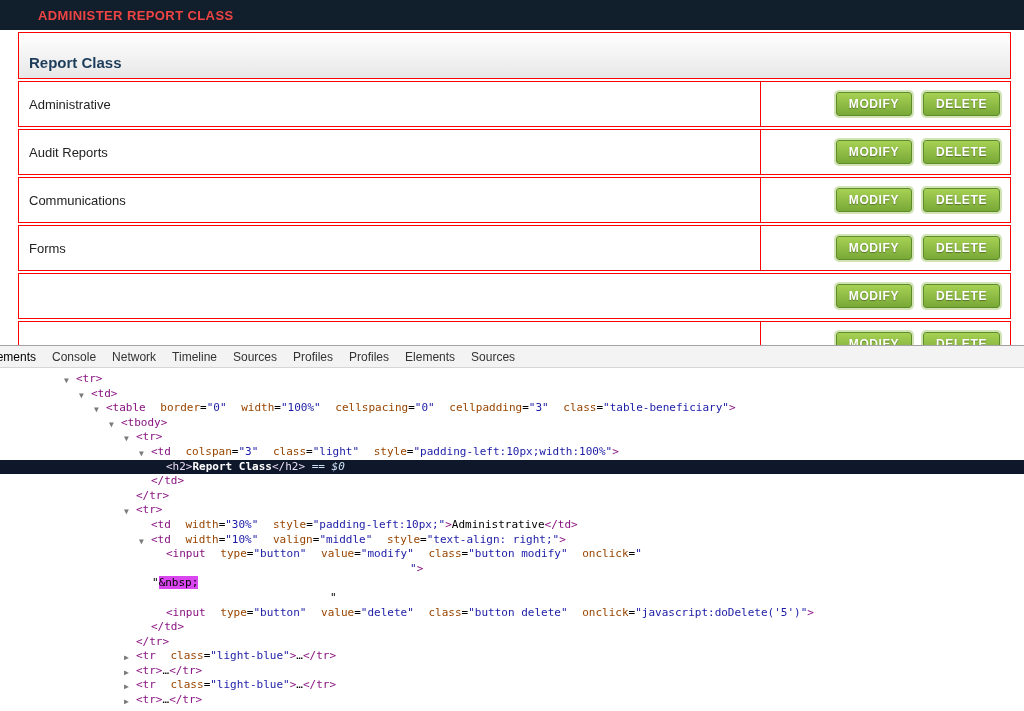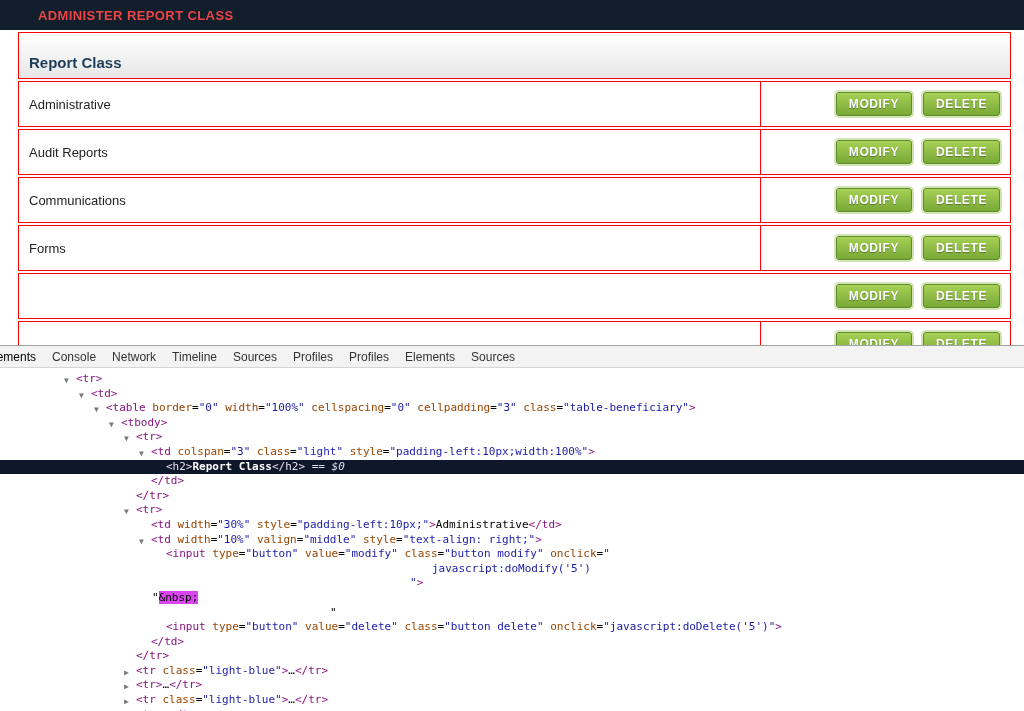--- a/index.html
+++ b/index.html
@@ -29,21 +29,21 @@
   .tabbar { height:22px; background:#f3f3f3; border-bottom:1px solid #d6d6d6;
     display:flex; align-items:center; font-size:12px; color:#333; overflow:hidden; }
   .tab { padding:0 8px; height:100%; display:flex; align-items:center; white-space:nowrap; cursor:default; }
   .tab.first { margin-left:-22px; }
   .tab.selected { color:#000; }
   .tree { font-family:"DejaVu Sans Mono", monospace; font-size:11px; line-height:14.6px;
     padding-top:4px; color:#000; height:344px; overflow:hidden; }
   .line { position:relative; white-space:pre; }
   .arrow { position:absolute; color:#7a7a7a; font-size:8px; top:2px; }
   .s-tag { color:#881280; }
-  .s-attr { color:#994500; }
+  .s-attr { color:#994500;margin-left:8px; }
   .s-val { color:#1a1aa6; }
   .s-p { color:#000; }
   .s-text { color:#000; }
   .s-meta { color:#86898b; font-style:italic; }
   .s-hl { background:#d946ef; color:#000; }
   .line.selected { background:#0f172a; }
   .line.selected .s-tag { color:#e9ddf2; }
   .line.selected .s-text { color:#fff; font-weight:bold; }
   .line.selected .s-meta { color:#cfe0f7; }
 </style>
@@ -123,21 +123,20 @@
       <div class="line" style="padding-left: 121px;"><span class="arrow" style="left: 109px;">▼</span><span class="s-tag">&lt;tbody&gt;</span></div>
       <div class="line" style="padding-left: 136px;"><span class="arrow" style="left: 124px;">▼</span><span class="s-tag">&lt;tr&gt;</span></div>
       <div class="line" style="padding-left: 151px;"><span class="arrow" style="left: 139px;">▼</span><span class="s-tag">&lt;td </span><span class="s-attr">colspan</span><span class="s-p">=</span><span class="s-val">"3"</span><span class="s-p"> </span><span class="s-attr">class</span><span class="s-p">=</span><span class="s-val">"light"</span><span class="s-p"> </span><span class="s-attr">style</span><span class="s-p">=</span><span class="s-val">"padding-left:10px;width:100%"</span><span class="s-tag">&gt;</span></div>
       <div class="line selected" style="padding-left: 166px;"><span class="s-tag">&lt;h2&gt;</span><span class="s-text">Report Class</span><span class="s-tag">&lt;/h2&gt;</span><span class="s-meta"> == $0</span></div>
       <div class="line" style="padding-left: 151px;"><span class="s-tag">&lt;/td&gt;</span></div>
       <div class="line" style="padding-left: 136px;"><span class="s-tag">&lt;/tr&gt;</span></div>
       <div class="line" style="padding-left: 136px;"><span class="arrow" style="left: 124px;">▼</span><span class="s-tag">&lt;tr&gt;</span></div>
       <div class="line" style="padding-left: 151px;"><span class="s-tag">&lt;td </span><span class="s-attr">width</span><span class="s-p">=</span><span class="s-val">"30%"</span><span class="s-p"> </span><span class="s-attr">style</span><span class="s-p">=</span><span class="s-val">"padding-left:10px;"</span><span class="s-tag">&gt;</span><span class="s-text">Administrative</span><span class="s-tag">&lt;/td&gt;</span></div>
       <div class="line" style="padding-left: 151px;"><span class="arrow" style="left: 139px;">▼</span><span class="s-tag">&lt;td </span><span class="s-attr">width</span><span class="s-p">=</span><span class="s-val">"10%"</span><span class="s-p"> </span><span class="s-attr">valign</span><span class="s-p">=</span><span class="s-val">"middle"</span><span class="s-p"> </span><span class="s-attr">style</span><span class="s-p">=</span><span class="s-val">"text-align: right;"</span><span class="s-tag">&gt;</span></div>
       <div class="line" style="padding-left: 166px;"><span class="s-tag">&lt;input </span><span class="s-attr">type</span><span class="s-p">=</span><span class="s-val">"button"</span><span class="s-p"> </span><span class="s-attr">value</span><span class="s-p">=</span><span class="s-val">"modify"</span><span class="s-p"> </span><span class="s-attr">class</span><span class="s-p">=</span><span class="s-val">"button modify"</span><span class="s-p"> </span><span class="s-attr">onclick</span><span class="s-p">=</span><span class="s-val">"</span></div>
-      <div class="line" style="padding-left: 432px;"><span class="s-val">javascript:doModify('5')</span></div>
       <div class="line" style="padding-left: 410px;"><span class="s-val">"</span><span class="s-tag">&gt;</span></div>
       <div class="line" style="padding-left: 152px;"><span class="s-p">"</span><span class="s-hl">&amp;nbsp;</span></div>
       <div class="line" style="padding-left: 330px;"><span class="s-p">"</span></div>
       <div class="line" style="padding-left: 166px;"><span class="s-tag">&lt;input </span><span class="s-attr">type</span><span class="s-p">=</span><span class="s-val">"button"</span><span class="s-p"> </span><span class="s-attr">value</span><span class="s-p">=</span><span class="s-val">"delete"</span><span class="s-p"> </span><span class="s-attr">class</span><span class="s-p">=</span><span class="s-val">"button delete"</span><span class="s-p"> </span><span class="s-attr">onclick</span><span class="s-p">=</span><span class="s-val">"javascript:doDelete('5')"</span><span class="s-tag">&gt;</span></div>
       <div class="line" style="padding-left: 151px;"><span class="s-tag">&lt;/td&gt;</span></div>
       <div class="line" style="padding-left: 136px;"><span class="s-tag">&lt;/tr&gt;</span></div>
       <div class="line" style="padding-left: 136px;"><span class="arrow" style="left: 124px;">▶</span><span class="s-tag">&lt;tr </span><span class="s-attr">class</span><span class="s-p">=</span><span class="s-val">"light-blue"</span><span class="s-tag">&gt;</span><span class="s-p">…</span><span class="s-tag">&lt;/tr&gt;</span></div>
       <div class="line" style="padding-left: 136px;"><span class="arrow" style="left: 124px;">▶</span><span class="s-tag">&lt;tr&gt;</span><span class="s-p">…</span><span class="s-tag">&lt;/tr&gt;</span></div>
       <div class="line" style="padding-left: 136px;"><span class="arrow" style="left: 124px;">▶</span><span class="s-tag">&lt;tr </span><span class="s-attr">class</span><span class="s-p">=</span><span class="s-val">"light-blue"</span><span class="s-tag">&gt;</span><span class="s-p">…</span><span class="s-tag">&lt;/tr&gt;</span></div>
       <div class="line" style="padding-left: 136px;"><span class="arrow" style="left: 124px;">▶</span><span class="s-tag">&lt;tr&gt;</span><span class="s-p">…</span><span class="s-tag">&lt;/tr&gt;</span></div>

